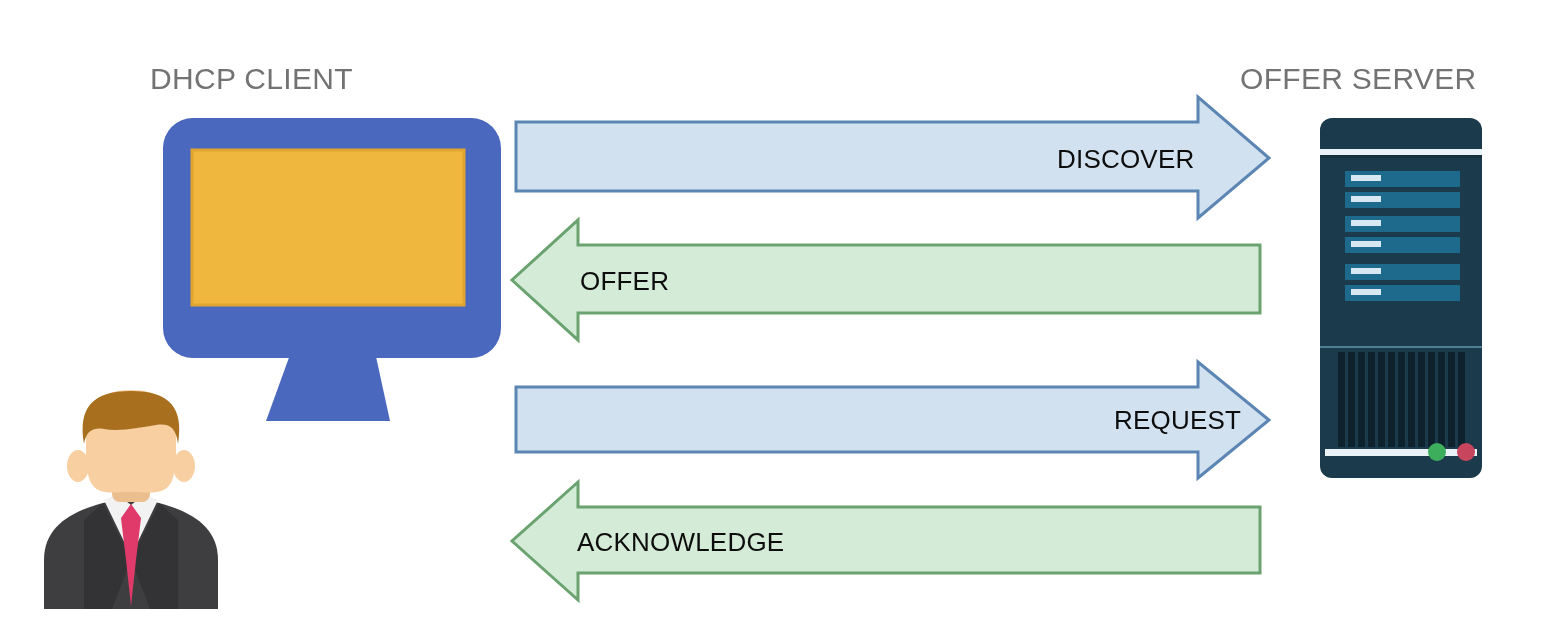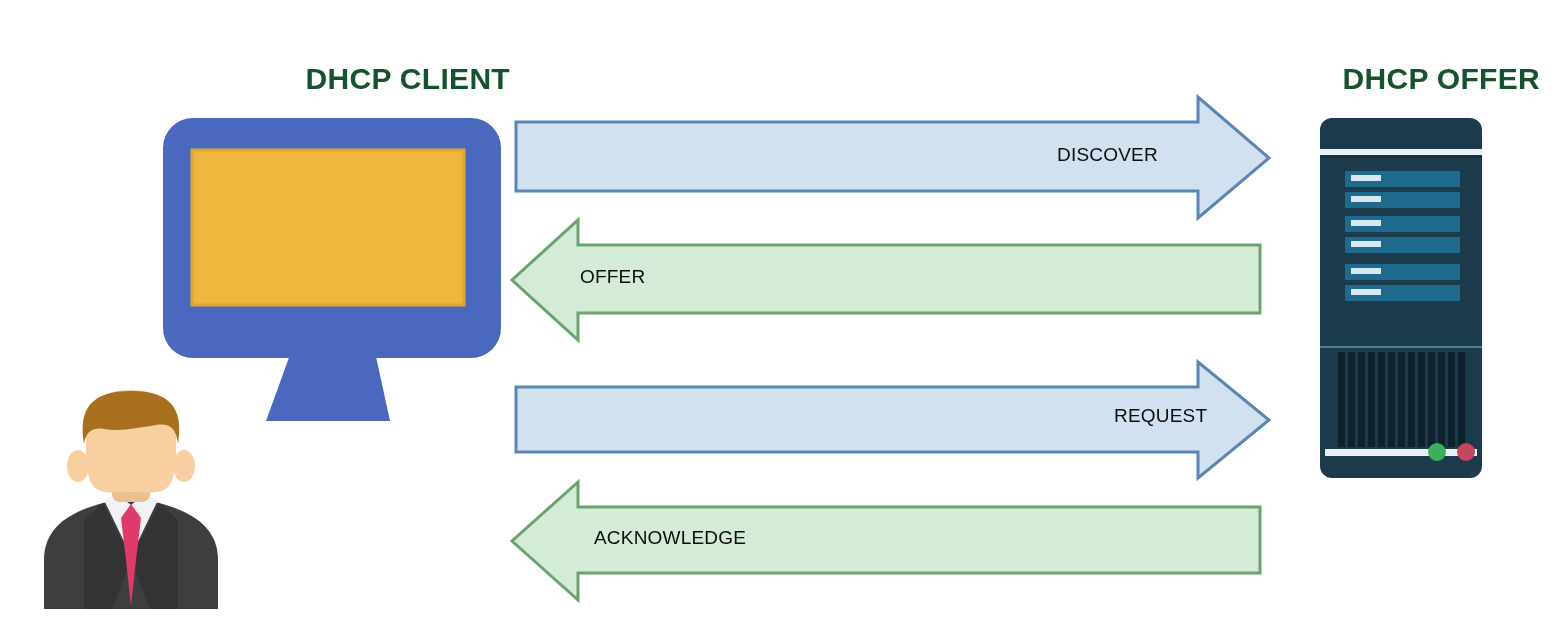--- a/index.html
+++ b/index.html
@@ -15,50 +15,50 @@
     width: 1560px;
     height: 641px;
     background: #ffffff;
     overflow: hidden;
   }
   .abs { position: absolute; }
 
   
   .heading {
     font-size: 30px;
-    font-weight: 700;
-    color: #14532d;
+    font-weight: 400;
+    color: #737373;
     letter-spacing: 0.3px;
     white-space: nowrap;
-    text-align: right;
+    text-align: left;
   }
   #client-heading { left: 150px; top: 62px; width: 360px; }
   #server-heading { left: 1240px; top: 62px; width: 300px; }
 
   
   .arrow-label {
     position: absolute;
-    font-size: 19px;
+    font-size: 26px;
     color: #0d0d0d;
     white-space: nowrap;
     z-index: 5;
     letter-spacing: 0.2px;
   }
 
   
   svg.layer { position: absolute; left: 0; top: 0; overflow: visible; }
 </style>
 </head>
 <body>
 
 <div id="canvas">
 
   <div class="heading abs" id="client-heading">DHCP CLIENT</div>
 
-  <div class="heading abs" id="server-heading">DHCP OFFER</div>
+  <div class="heading abs" id="server-heading">OFFER SERVER</div>
 
   <svg class="layer" width="1560" height="641">
     <g>
 
       <rect x="163" y="118" width="338" height="240" rx="30" ry="30" fill="#4A68BE"></rect>
 
       <rect x="192" y="150" width="272" height="155" fill="#F0B73F" stroke="#E0A52F" stroke-width="3"></rect>
 
       <path d="M 291 352 L 375 352 L 390 421 L 266 421 Z" fill="#4A68BE"></path>
     </g>
@@ -149,15 +149,15 @@
 
     <path d="M 1260 507 L 578 507 L 578 482 L 512 541 L 578 600 L 578 573 L 1260 573 Z" fill="#D3EBD7" stroke="#6AA36F" stroke-width="3" stroke-linejoin="miter"></path>
   </svg>
 
   <div class="arrow-label" style="left:1057px; top:144px;">DISCOVER</div>
 
   <div class="arrow-label" style="left:580px; top:266px;text-align:center;">OFFER</div>
 
   <div class="arrow-label" style="left:1114px; top:405px;">REQUEST</div>
 
-  <div class="arrow-label" style="left:577px; top:527px;margin-left:17px;">ACKNOWLEDGE</div>
+  <div class="arrow-label" style="left:577px; top:527px;">ACKNOWLEDGE</div>
 
 </div>
 
 </body></html>

